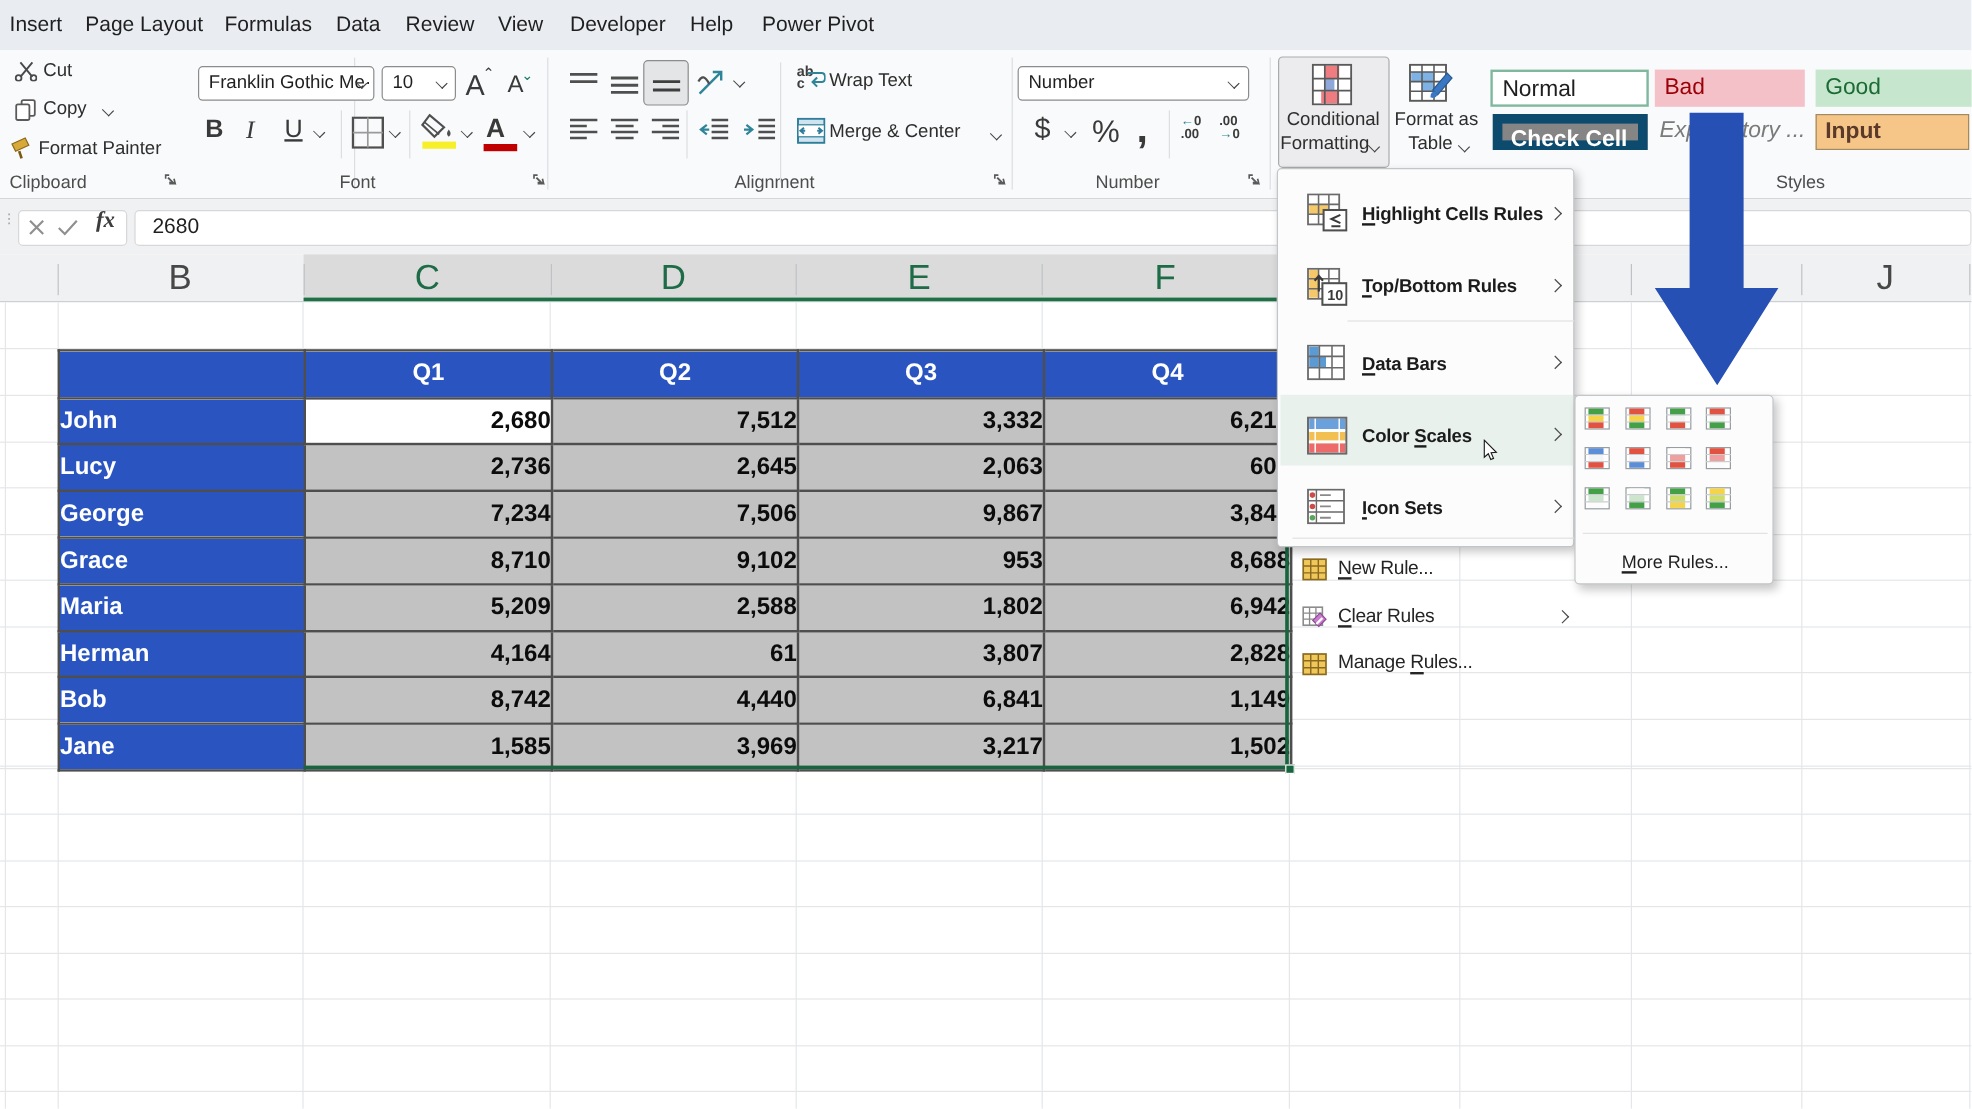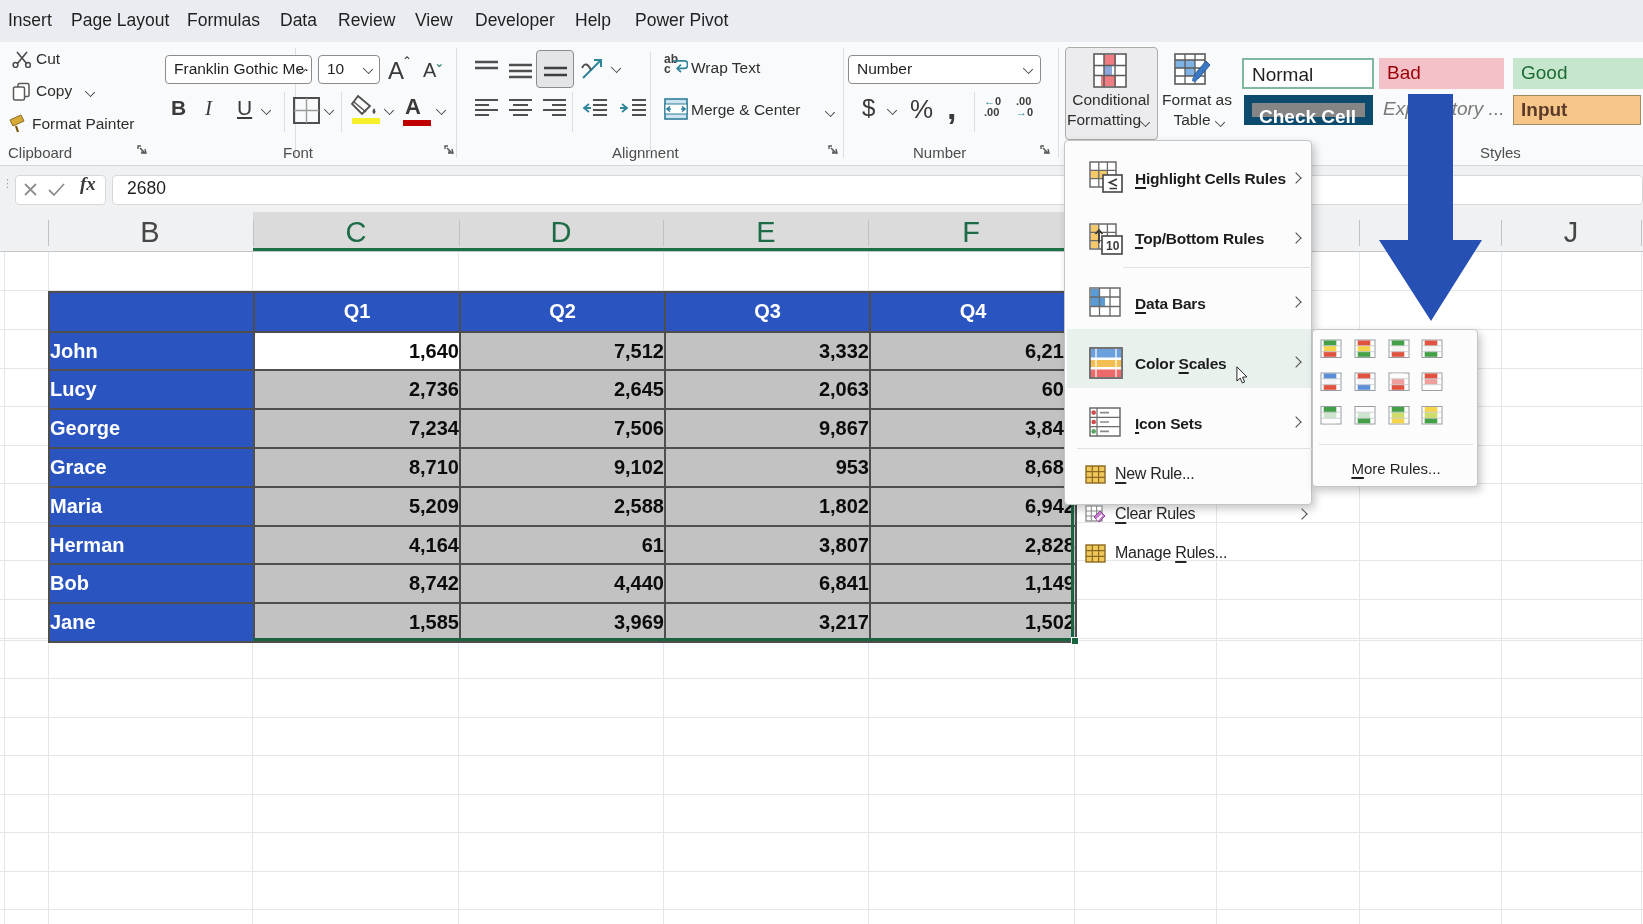--- a/index.html
+++ b/index.html
@@ -32,21 +32,21 @@
   .hline { position:absolute; left:0; right:0; height:1px; background:#e4e6e8; }
   
   #tbl { left:48px; top:291px; width:1027px; }
   #tbl table { border-collapse:collapse; table-layout:fixed; width:1027px; }
   #tbl td { border:2px solid #4e4e4e; font-weight:bold; font-size:20px; padding:0; overflow:hidden; white-space:nowrap; }
   td.hdr { background:#2a55c0; color:#fff; text-align:center; height:39.7px; }
   td.name { background:#2a55c0; color:#fff; text-align:left; padding-left:8px; }
   td.num { background:#c2c2c2; color:#0c0c0c; text-align:right; padding-right:9px; height:38.8px; }
   td.act { background:#fff; }
   
-  #menu { left:1064px; top:140px; width:248px; height:365px; background:#fcfcfc; border:1px solid #c3c6c9; border-radius:4px; box-shadow:3px 4px 8px rgba(0,0,0,0.22); z-index:30; }
+  #menu { left:1064px; top:140px; width:248px; height:316px; background:#fcfcfc; border:1px solid #c3c6c9; border-radius:4px; box-shadow:3px 4px 8px rgba(0,0,0,0.22); z-index:30; }
   .mtext { position:absolute; left:70px; font-size:15.5px; font-weight:bold; color:#1c1c1c; white-space:nowrap; letter-spacing:-0.2px; }
   .mtext2 { position:absolute; left:50px; font-size:16px; color:#252525; white-space:nowrap; letter-spacing:-0.3px; }
   .march { position:absolute; left:227px; width:10px; height:10px; }
   .march:before { content:""; position:absolute; width:7px; height:7px; border-right:1.7px solid #4a4a4a; border-top:1.7px solid #4a4a4a; transform:rotate(45deg); }
   .msep { position:absolute; height:1px; background:#e2e2e2; }
   u { text-decoration-thickness:1.5px; text-underline-offset:2.5px; }
   
   #fly { left:1312px; top:329px; width:166px; height:158px; background:#fcfcfc; border:1px solid #c3c6c9; border-radius:4px; box-shadow:3px 4px 8px rgba(0,0,0,0.22); z-index:31; }
   
   #arrow { left:1370px; top:90px; z-index:20; }
@@ -309,21 +309,21 @@
 <tbody>
         <tr>
           <td class="hdr" style="background:#2a55c0"></td>
           <td class="hdr">Q1</td>
           <td class="hdr">Q2</td>
           <td class="hdr">Q3</td>
           <td class="hdr">Q4</td>
         </tr>
 <tr>
           <td class="name">John</td>
-          <td class="num act">1,640</td>
+          <td class="num act">2,680</td>
           <td class="num">7,512</td>
           <td class="num">3,332</td>
           <td class="num">6,213</td>
         </tr>
 <tr>
           <td class="name">Lucy</td>
           <td class="num">2,736</td>
           <td class="num">2,645</td>
           <td class="num">2,063</td>
           <td class="num">604</td>

